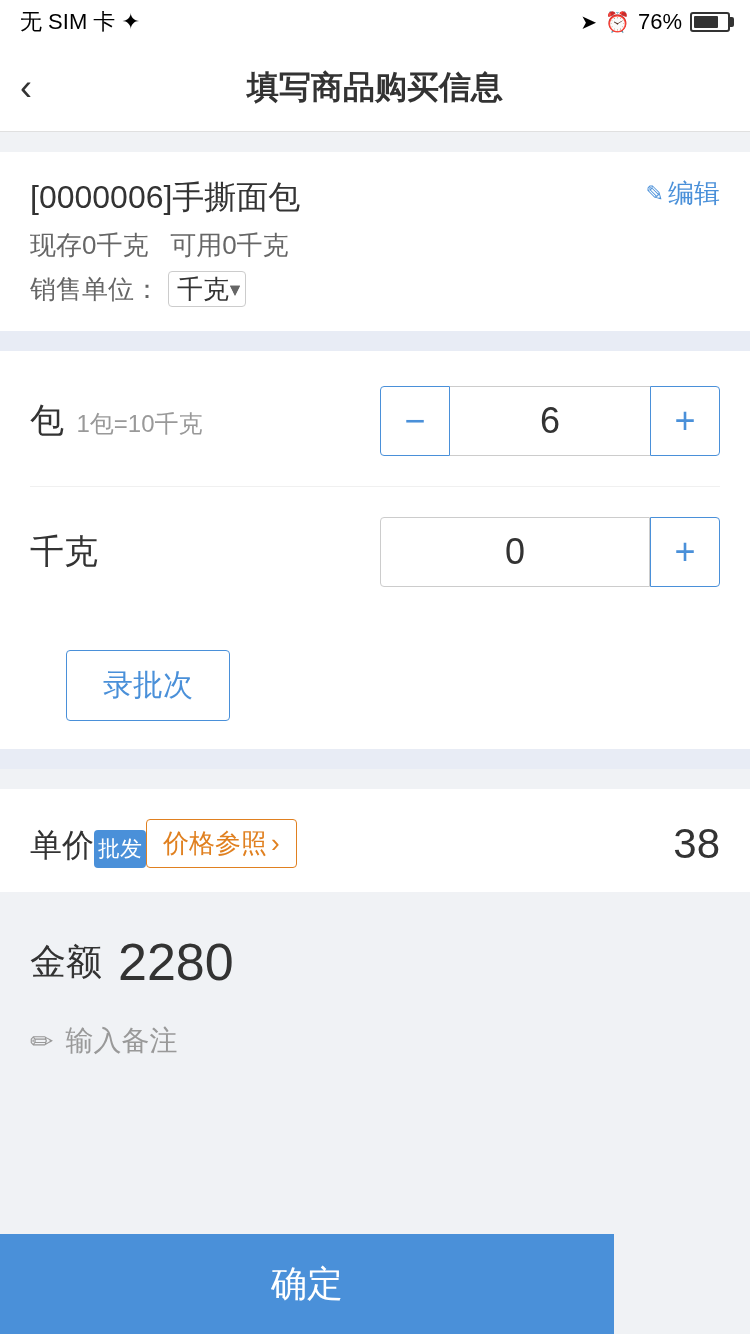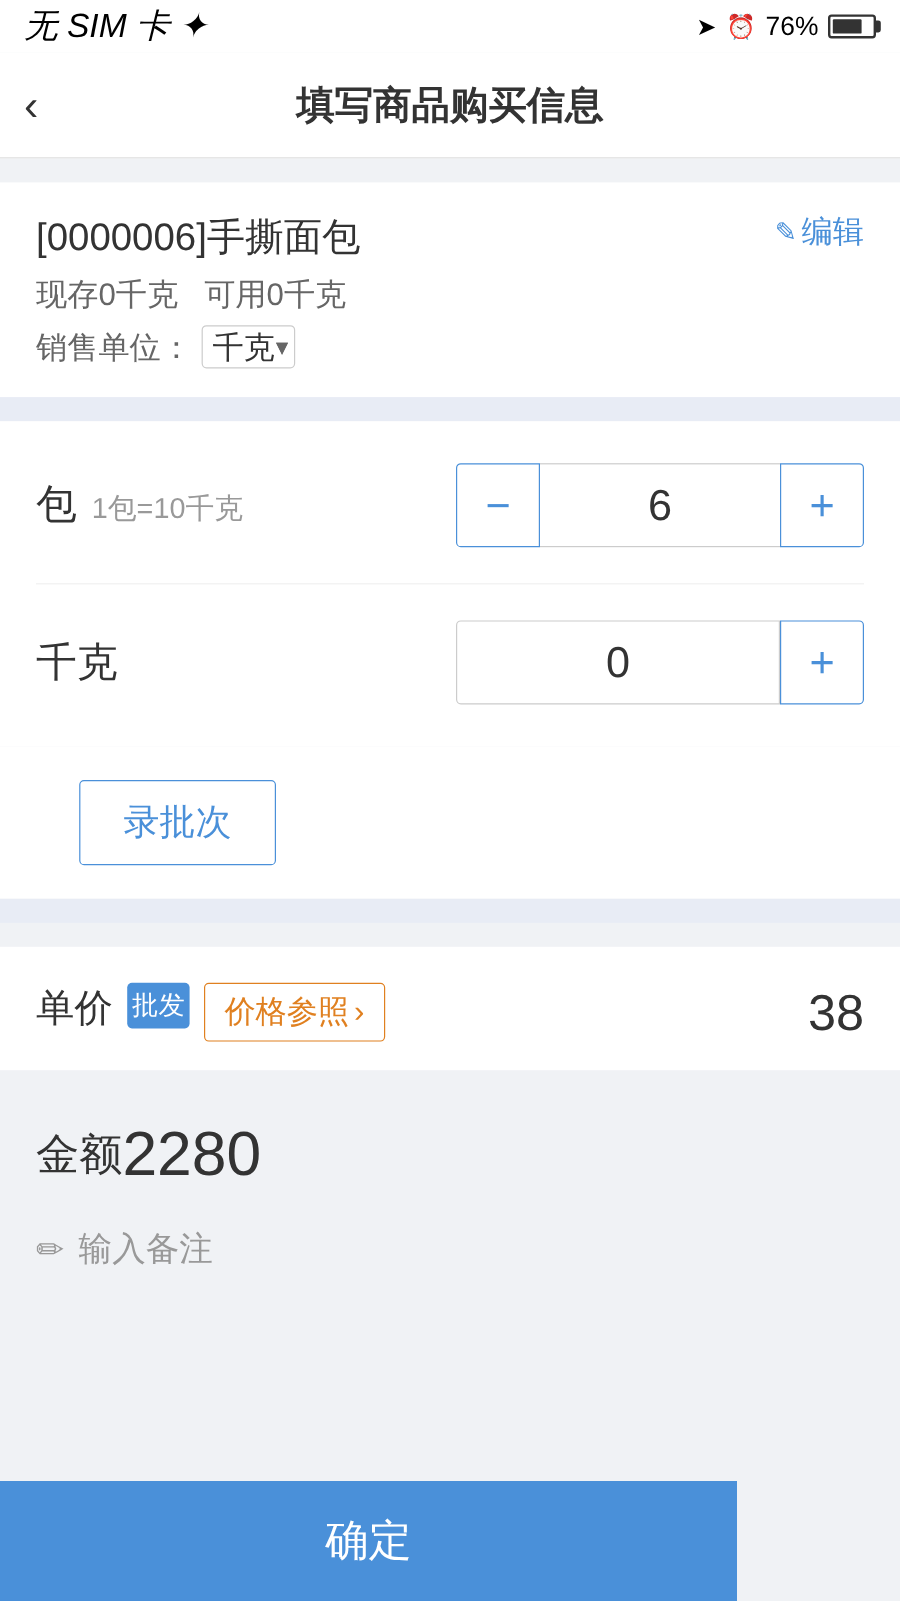--- a/index.html
+++ b/index.html
@@ -204,22 +204,21 @@
       margin-top: 20px;
       padding: 30px 30px 24px;
     }
     .price-row {
       display: flex;
       align-items: center;
       justify-content: space-between;
     }
     .price-label-group {
       display: flex;
-      align-items: flex-start;
-      gap: 12px;
+      align-items: flex-end;
     }
     .price-label { font-size: 32px; color: #333; }
     .batch-tag {
       background: #4a90d9;
       color: #fff;
       font-size: 22px;
       padding: 4px 4px;
       border-radius: 4px;
     }
     .price-ref-btn {
@@ -237,21 +236,21 @@
     .price-value { font-size: 42px; color: #333; font-weight: 400; }
 
     
     .amount-section {
       background: #f0f2f5;
       padding: 30px 30px 0;
     }
     .amount-row {
       display: flex;
       align-items: center;
-      gap: 0;
+      gap: 16px;
       padding: 10px 0 20px;
     }
     .amount-label { font-size: 36px; color: #333; }
     .amount-value { font-size: 52px; color: #333; font-weight: 500; }
     .remark-row {
       display: flex;
       align-items: center;
       gap: 12px;
       padding: 10px 0 30px;
       color: #999;
@@ -283,21 +282,21 @@
       font-size: 36px;
       color: #fff;
       font-weight: 500;
     }
   </style>
 </head>
 <body>
 
 <div class="status-bar">
   <div class="status-left">
-    <span style="font-size:28px;font-style:italic;">无 SIM 卡  ✦</span>
+    <span style="font-size:22px;">无 SIM 卡  ✦</span>
   </div>
   <div class="status-right">
     <span style="font-size:20px;">➤</span>
     <span style="font-size:20px;">⏰</span>
     <span>76%</span>
     <div class="battery-icon">
       <div class="battery-fill"></div>
     </div>
   </div>
 </div>

